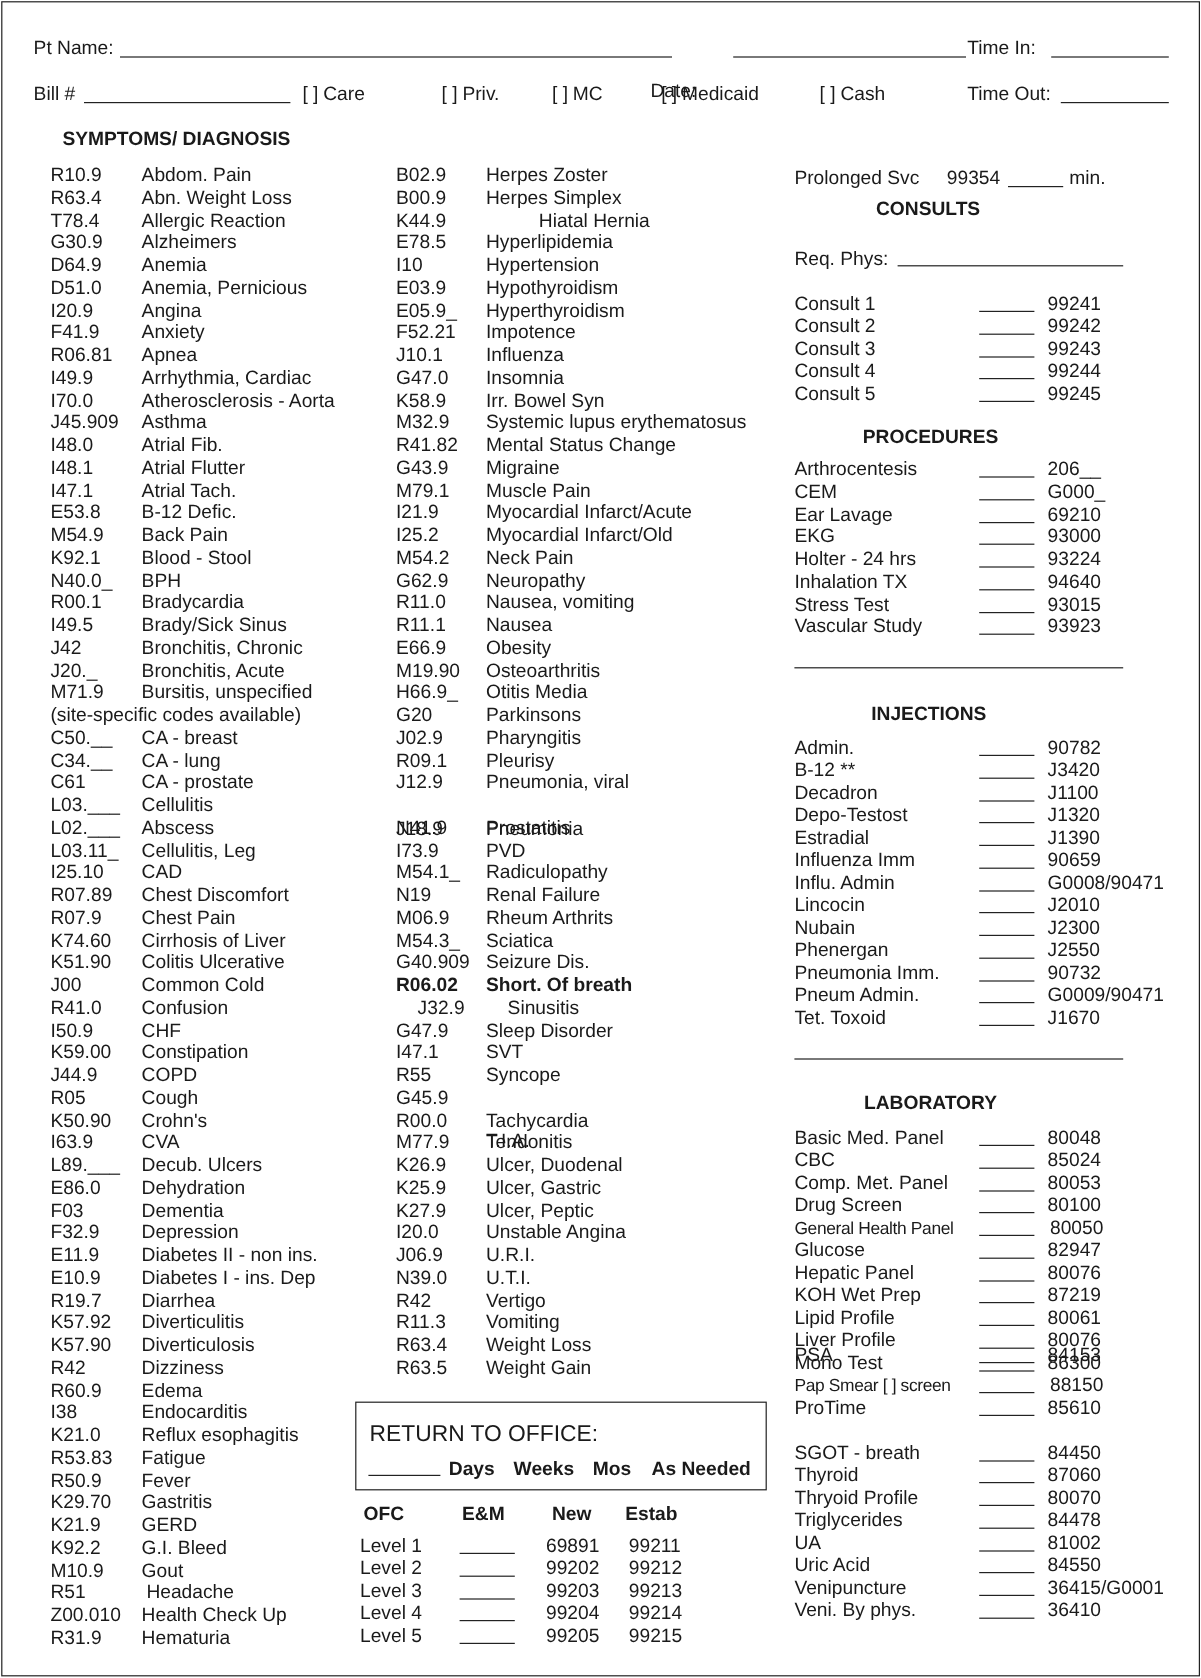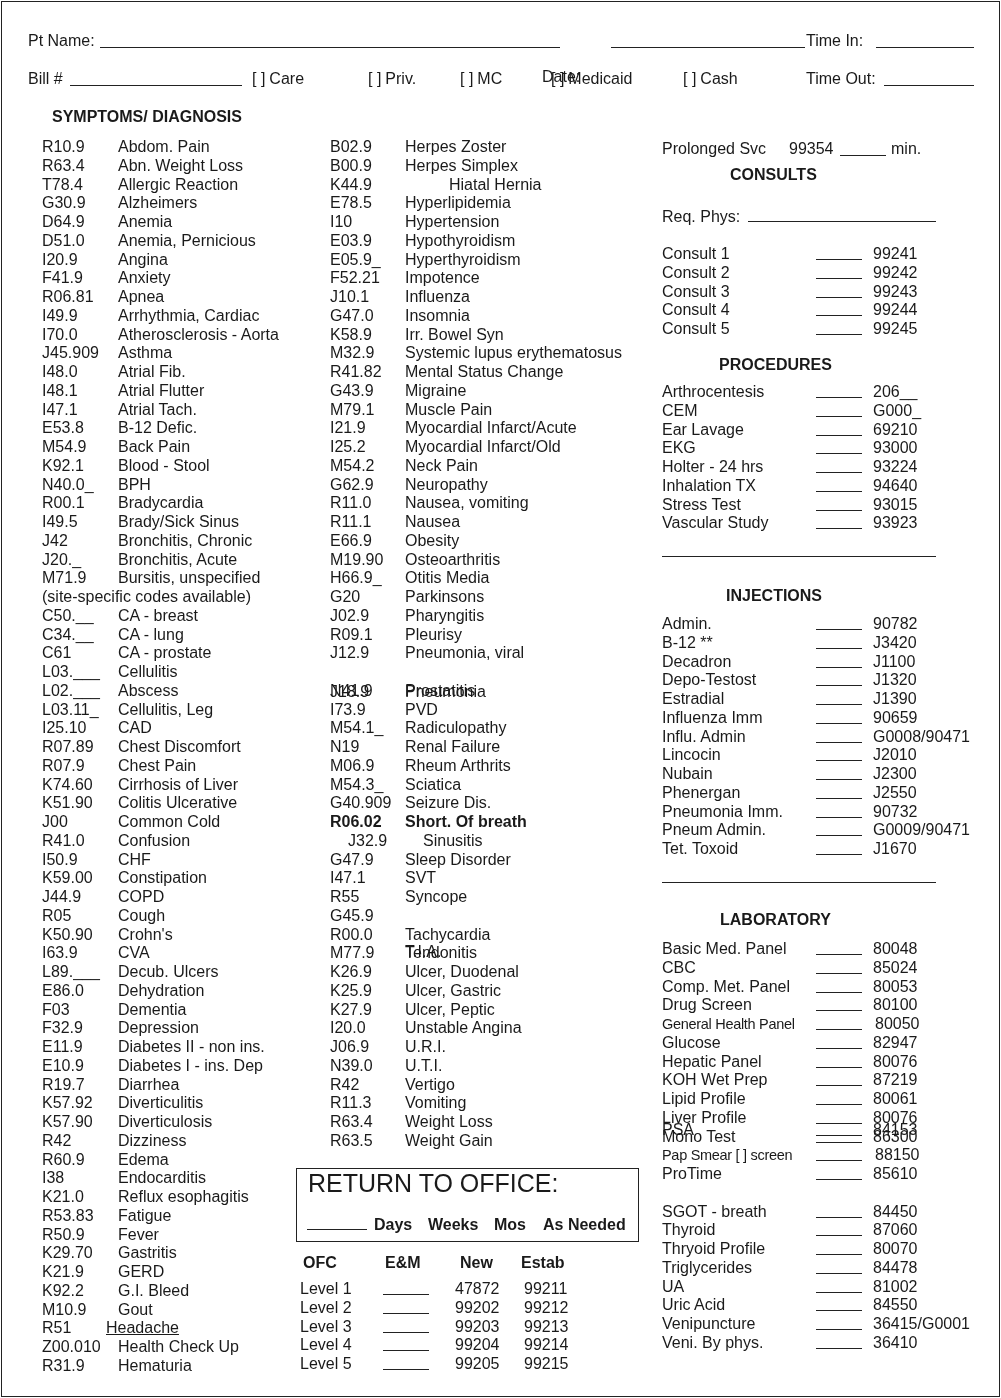--- a/index.html
+++ b/index.html
@@ -288,21 +288,21 @@
     <div class="row" style="top: 1143.75px; left: 0px; width: 100%;">
       <span class="code">K92.2</span>
       <span class="name" style="left: 76px;">G.I. Bleed</span>
     </div>
     <div class="row" style="top: 1162.5px; left: 0px; width: 100%;">
       <span class="code">M10.9</span>
       <span class="name" style="left: 76px;">Gout</span>
     </div>
     <div class="row" style="top: 1181.25px; left: 0px; width: 100%;">
       <span class="code">R51</span>
-      <span class="name" style="left: 64px; text-decoration: underline;">Headache</span>
+      <span class="name" style="left: 80px;">Headache</span>
     </div>
     <div class="row" style="top: 1200px; left: 0px; width: 100%;">
       <span class="code">Z00.010</span>
       <span class="name" style="left: 76px;">Health Check Up</span>
     </div>
     <div class="row" style="top: 1218.75px; left: 0px; width: 100%;">
       <span class="code">R31.9</span>
       <span class="name" style="left: 76px;">Hematuria</span>
     </div>
   </div>
@@ -519,37 +519,37 @@
       <span class="code">R63.4</span>
       <span class="name" style="left: 75px;">Weight Loss</span>
     </div>
     <div class="row" style="top: 993.75px; left: 0px; width: 100%;">
       <span class="code">R63.5</span>
       <span class="name" style="left: 75px;">Weight Gain</span>
     </div>
   </div>
 
 <div class="rto">
-  <span class="abs" style="left:11px;top:0;font-size:25px;">RETURN TO OFFICE:</span>
+  <span class="abs" style="left:11px;top:16px;font-size:19px;">RETURN TO OFFICE:</span>
   <div class="uline" style="left:10px;top:60px;width:60px;"></div>
   <span class="abs bold t16" style="left:77px;top:47px;">Days</span>
   <span class="abs bold t16" style="left:131px;top:47px;">Weeks</span>
   <span class="abs bold t16" style="left:197px;top:47px;">Mos</span>
   <span class="abs bold t16" style="left:246px;top:47px;">As Needed</span>
 </div>
 
 <span class="abs bold t16" style="left:303px;top:1254px;">OFC</span>
 <span class="abs bold t16" style="left:385px;top:1254px;">E&amp;M</span>
 <span class="abs bold t16" style="left:460px;top:1254px;">New</span>
 <span class="abs bold t16" style="left:521px;top:1254px;">Estab</span>
 <div id="ofc-rows">
     <div class="row" style="left: 300px; top: 1280px; width: 300px;">
       <span class="code">Level 1</span>
       <div class="blank" style="left: 83px;"></div>
-      <span class="name" style="left: 155px;">47872</span>
+      <span class="name" style="left: 155px;">69891</span>
       <span class="name" style="left: 224px;">99211</span>
     </div>
     <div class="row" style="left: 300px; top: 1298.75px; width: 300px;">
       <span class="code">Level 2</span>
       <div class="blank" style="left: 83px;"></div>
       <span class="name" style="left: 155px;">99202</span>
       <span class="name" style="left: 224px;">99212</span>
     </div>
     <div class="row" style="left: 300px; top: 1317.5px; width: 300px;">
       <span class="code">Level 3</span>

